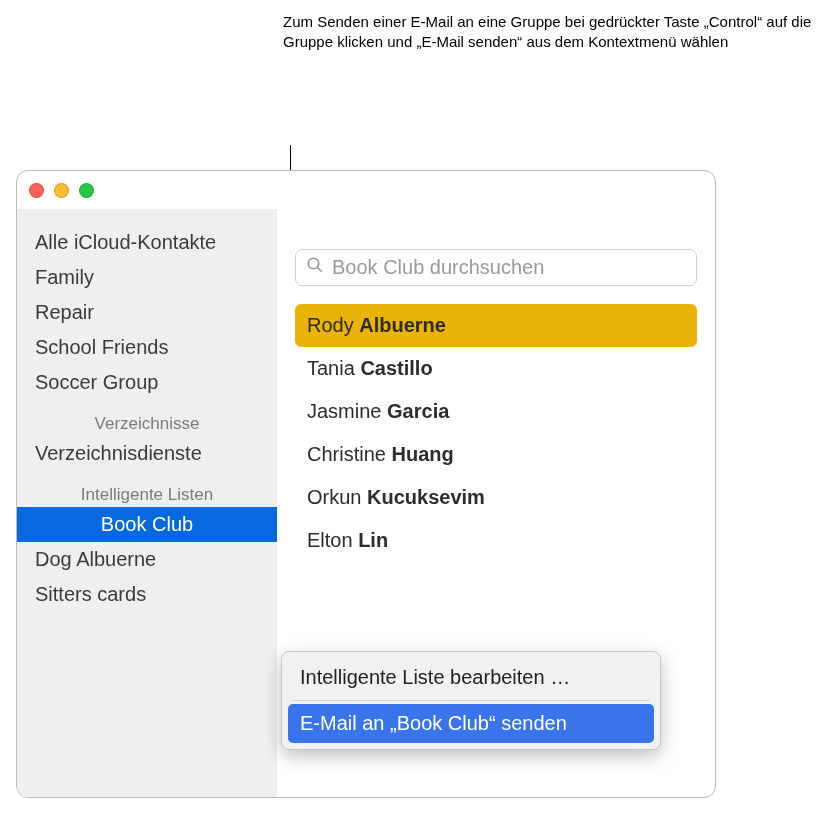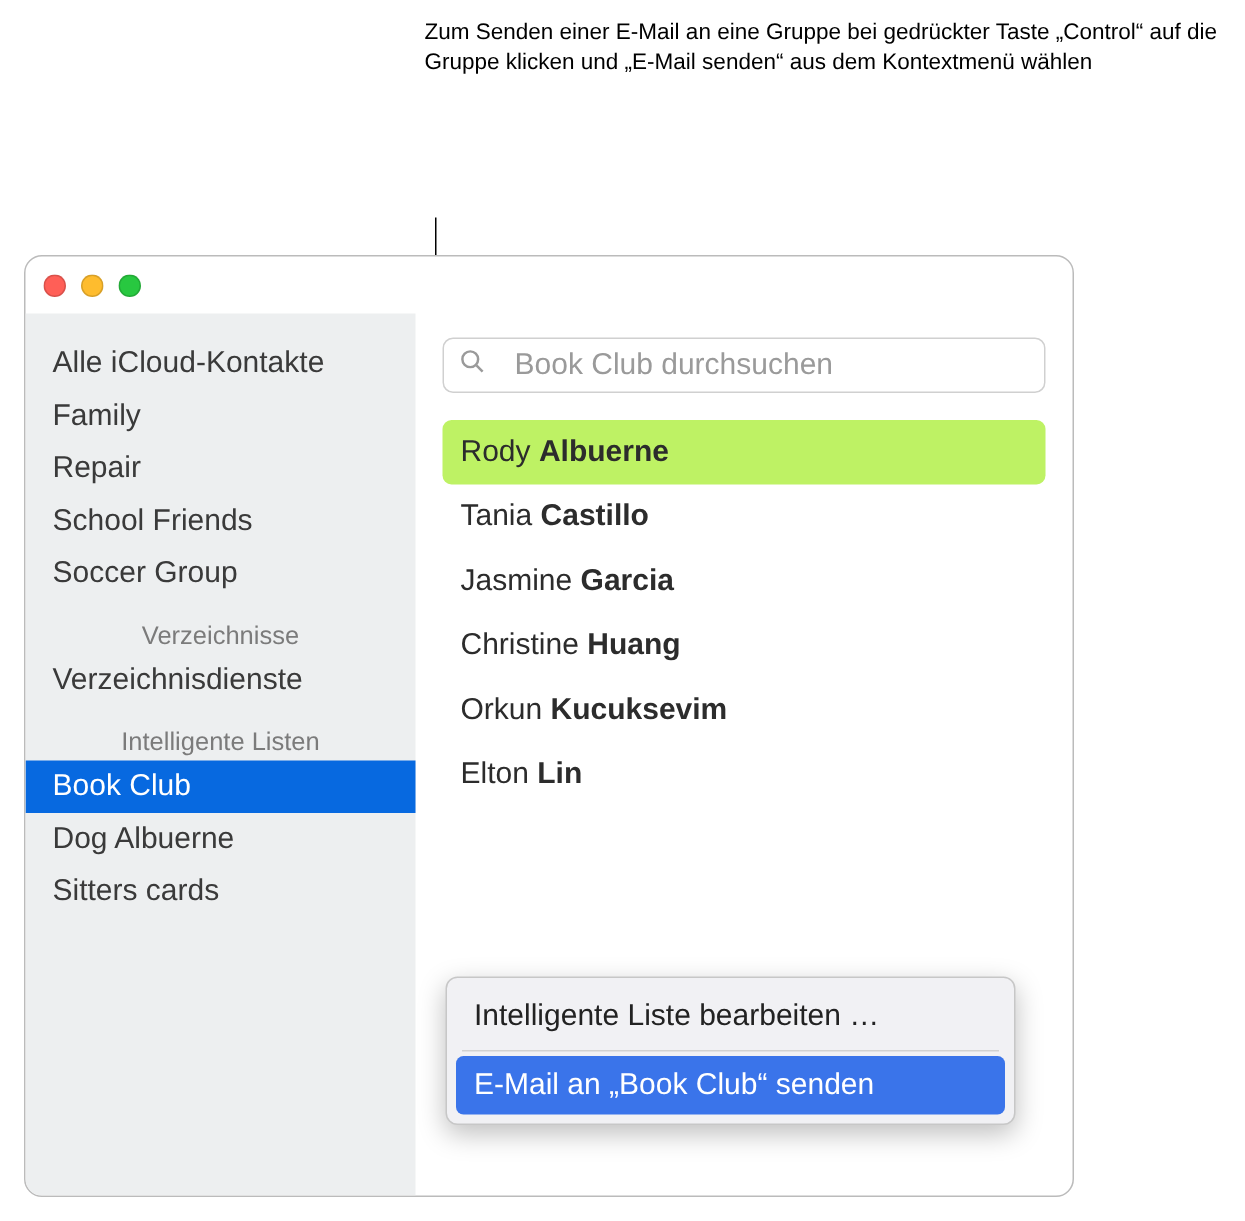--- a/index.html
+++ b/index.html
@@ -73,55 +73,57 @@
     padding: 14px 10px 2px 10px;
     user-select: none;
     text-align: center;
   }
   .sb-item.selected {
     background: #0769e0;
     color: #fff;
     margin: 0 -8px;
     border-radius: 0;
     padding: 6px 18px;
+    text-align: center;
   }
   
   .content {
     flex: 1;
     padding: 16px 18px;
     position: relative;
   }
   .search {
     display: flex;
-    gap: 19px;
+    gap: 8px;
     border: 1px solid #d0d0d0;
     border-radius: 7px;
     padding: 6px 10px;
     color: #9a9a9a;
+    margin-top: 24px;
   }
   .search svg { flex: 0 0 auto; }
   .search input {
     border: none; outline: none; flex: 1;
     font-size: 20px; color: #3a3a3a; background: transparent;
   }
   .search input::placeholder { color: #9a9a9a; }
   .contact-list { margin-top: 18px; }
   .contact {
     font-size: 20px;
     color: #2c2c2c;
     padding: 10px 12px;
     border-radius: 6px;
     user-select: none;
   }
-  .contact.selected { background: #bef264; }
+  .contact.selected { background: #eab308; }
   .contact b { font-weight: 700; }
   
   .ctx {
     position: absolute;
-    left: 280px;
+    left: 264px;
     top: 480px;
     width: 380px;
     background: #f1f1f4;
     border: 1px solid #c7c7c7;
     border-radius: 8px;
     box-shadow: 0 6px 18px rgba(0,0,0,0.25);
     padding: 6px;
     z-index: 20;
   }
   .ctx-item {

